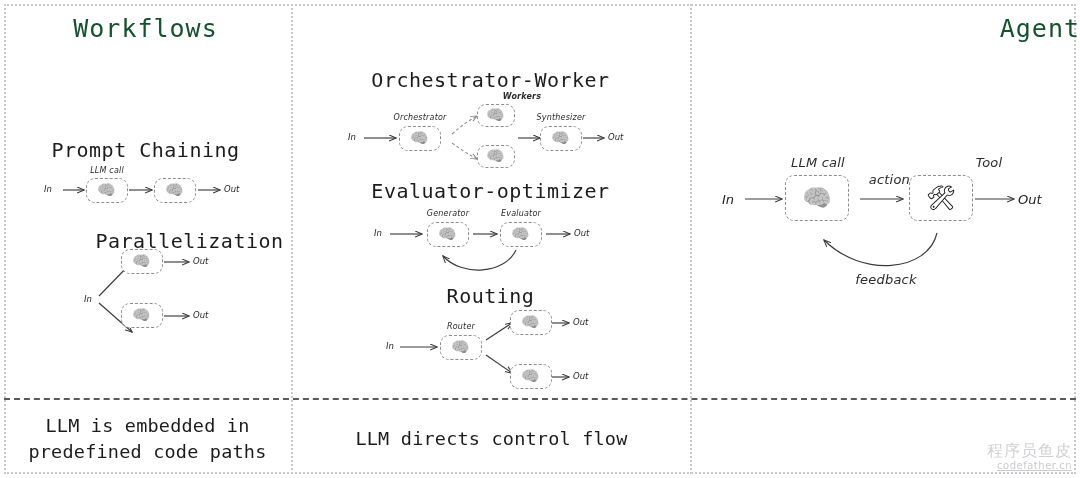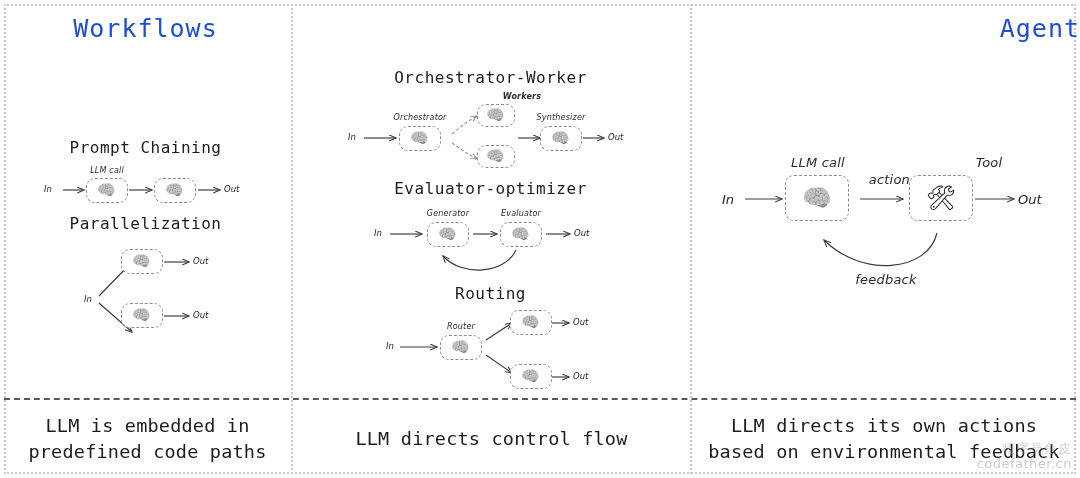--- a/index.html
+++ b/index.html
@@ -47,31 +47,31 @@
     height: 0;
     border-top: 2px dashed #5a5a5a;
   }
 
   
   .col-title {
     position: absolute;
     font-size: 25px;
     font-weight: 400;
     letter-spacing: 1px;
-    color: #1d4ed8;
+    color: #14532d;
     text-align: center;
     white-space: nowrap;
   }
   #title-workflows { left: 0; top: 14px; width: 291px; }
   #title-agent { left: 690px; top: 14px; width: 390px; text-align: right; }
 
   
   .sec-title {
     position: absolute;
-    font-size: 16px;
+    font-size: 20px;
     color: #1c1c1c;
     text-align: center;
     white-space: nowrap;
     letter-spacing: 0.5px;
   }
 
   
   .node {
     position: absolute;
     border: 1.4px dashed #8d8d8d;
@@ -145,33 +145,34 @@
   .watermark {
     position: absolute;
     right: 8px;
     bottom: 6px;
     text-align: right;
     pointer-events: none;
     user-select: none;
   }
   .watermark .wm-cjk {
     font-family: "DejaVu Sans", "Liberation Sans", sans-serif;
-    font-size: 13px;
+    font-size: 16px;
     color: rgba(150,150,160,0.45);
     display: block;
     line-height: 1.2;
     letter-spacing: 1px;
   }
   .watermark .wm-domain {
     font-family: "DejaVu Sans", "Liberation Sans", sans-serif;
-    font-size: 13px;
+    font-size: 10px;
     color: rgba(150,150,160,0.5);
     display: block;
     line-height: 1.2;
     letter-spacing: 0.5px;
+    text-decoration: underline;
   }
 </style>
 </head>
 <body>
 
 <div id="canvas">
 
   <div class="outer-frame"></div>
   <div class="v-divider d1"></div>
   <div class="v-divider d2"></div>
@@ -236,21 +237,21 @@
   <div class="io-label" style="left:44px;top:184px;">In</div>
   <div class="hand-label" style="left:84px;top:166px;width:46px;">LLM call</div>
   <div class="node" style="left:86px;top:178px;width:42px;height:25px;">
     <span class="glyph">🧠</span>
   </div>
   <div class="node" style="left:154px;top:178px;width:42px;height:25px;">
     <span class="glyph">🧠</span>
   </div>
   <div class="io-label" style="left:224px;top:184px;">Out</div>
 
-  <div class="sec-title" style="left:0;top:214px;width:291px;">Parallelization</div>
+  <div class="sec-title" style="left:0;top:229px;width:291px;padding-left:44px;">Parallelization</div>
 
   <div class="io-label" style="left:84px;top:294px;">In</div>
   <div class="node" style="left:121px;top:249px;width:42px;height:25px;">
     <span class="glyph">🧠</span>
   </div>
   <div class="io-label" style="left:193px;top:256px;">Out</div>
   <div class="node" style="left:121px;top:303px;width:42px;height:25px;">
     <span class="glyph">🧠</span>
   </div>
   <div class="io-label" style="left:193px;top:310px;">Out</div>
@@ -326,23 +327,19 @@
     <div class="hand-label" style="left:843px;top:272px;width:86px;">feedback</div>
   </div>
 
   <div class="caption" id="caption-1">
     <span>LLM is embedded in</span>
     <span>predefined code paths</span>
   </div>
   <div class="caption" id="caption-2">
     <span>LLM directs control flow</span>
   </div>
-  <div class="caption" id="caption-3">
-    <span>LLM directs its own actions</span>
-    <span>based on environmental feedback</span>
-  </div>
 
   <div class="watermark">
     <span class="wm-cjk">程序员鱼皮</span>
     <span class="wm-domain">codefather.cn</span>
   </div>
 
 </div>
 
 </body></html>

